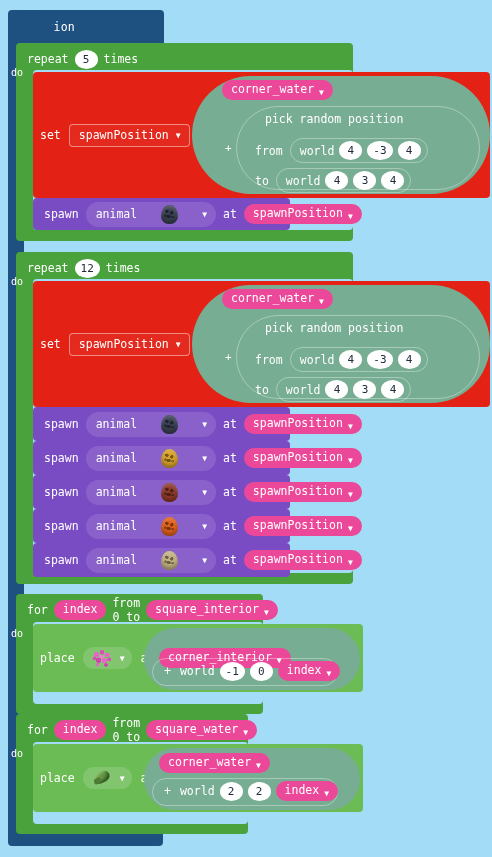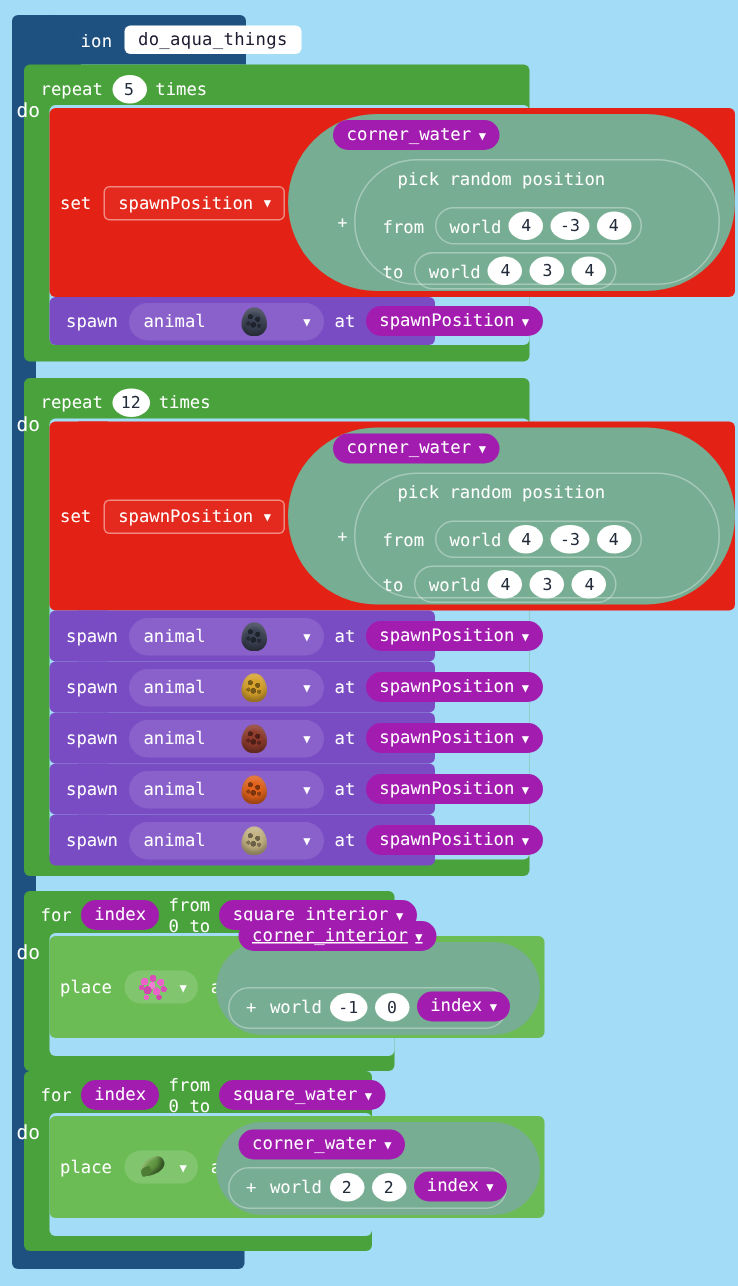--- a/index.html
+++ b/index.html
@@ -56,21 +56,21 @@
 
   .chead {
     position: absolute; left: 0; top: 0;
     display: flex; align-items: center; gap: 6px;
     color: #fff; font-size: 11.5px;
     padding-left: 11px;
     height: 28px;
   }
   .cdo {
     position: absolute; left: 11px;
-    color: #fff; font-size: 13px;
+    color: #fff; font-size: 10px;
   }
 
   
   .notch {
     position: absolute;
     width: 19px; height: 5px;
     border-radius: 0 0 7px 7px;
   }
 
   
@@ -79,22 +79,22 @@
     background: #fff; color: #222b3a;
     border-radius: 50%/50%;
     min-width: 23px; height: 19px;
     padding: 0 6px;
     font-size: 11px;
     line-height: 1;
   }
 
   
   .redpill {
-    display: inline-flex; align-items: center; gap: 5px;
-    background: #a21caf; color: #fff;
+    display: inline-flex; align-items: flex-end; gap: 5px;
+    background: #ec4899; color: #fff;
     border-radius: 11px;
     padding: 3px 9px 4px 9px;
     font-size: 11.5px; line-height: 1.15;
     white-space: nowrap;
   }
 
   
   .redstmt {
     position: absolute;
     background: #E32215;
@@ -212,21 +212,20 @@
     transform: rotate(-18deg);
   }
 </style>
 </head>
 <body>
 
 <div id="stage">
 
   <div class="fn-hat blk" style="left:8px; top:10px; width:156px; height:33px;">
     <span>function</span>
-    <span class="fn-name">do_aqua_things</span>
   </div>
   <div class="fn-bump" style="left:8px; top:10px; width:46px; height:46px; border-radius:23px 23px 12px 12px;"></div>
   <div class="fn-spine" style="left:8px; top:38px; width:16px; height:790px;"></div>
   <div class="fn-foot" style="left:8px; top:818px; width:155px; height:28px;"></div>
   <div class="notch" style="left:28px; top:828px; background:#1E5180; width:20px; height:6px;"></div>
 
   <div class="cblock" style="left:16px; top:43px; width:337px; height:198px;"></div>
   <div class="cblock" style="left:33px; top:70px; width:320px; height:160px; background:#A3DCF7;"></div>
   <div class="chead" style="left:16px; top:45px; width:337px;">
     <span>repeat</span>
@@ -430,21 +429,21 @@
   <div style="position:absolute; left:40px; top:624px; height:68px; display:flex; align-items:center; gap:8px; color:#fff; font-size:11.5px;">
     <span>place</span>
     <span class="item-fld">
       <span class="coral"></span>
       <span class="caret">▼</span>
     </span>
     <span>at</span>
   </div>
 
   <div class="sage" style="left:144px; top:628px; width:216px; height:62px;"></div>
-  <div class="redpill" style="position:absolute; left:159px; top:614px;text-decoration:underline;">
+  <div class="redpill" style="position:absolute; left:159px; top:648px;">
     <span>corner_interior</span>
     <span class="caret">▼</span>
   </div>
   <div class="sage-inner" style="left:152px; top:658px; width:186px; height:28px;"></div>
   <div style="position:absolute; left:164px; top:661px; display:flex; align-items:center; gap:5px; color:#fff; font-size:11.5px;">
     <span class="plus">+</span>
     <span style="margin-left:4px">world</span>
     <span class="numfld">-1</span>
     <span class="numfld">0</span>
     <span class="redpill">

